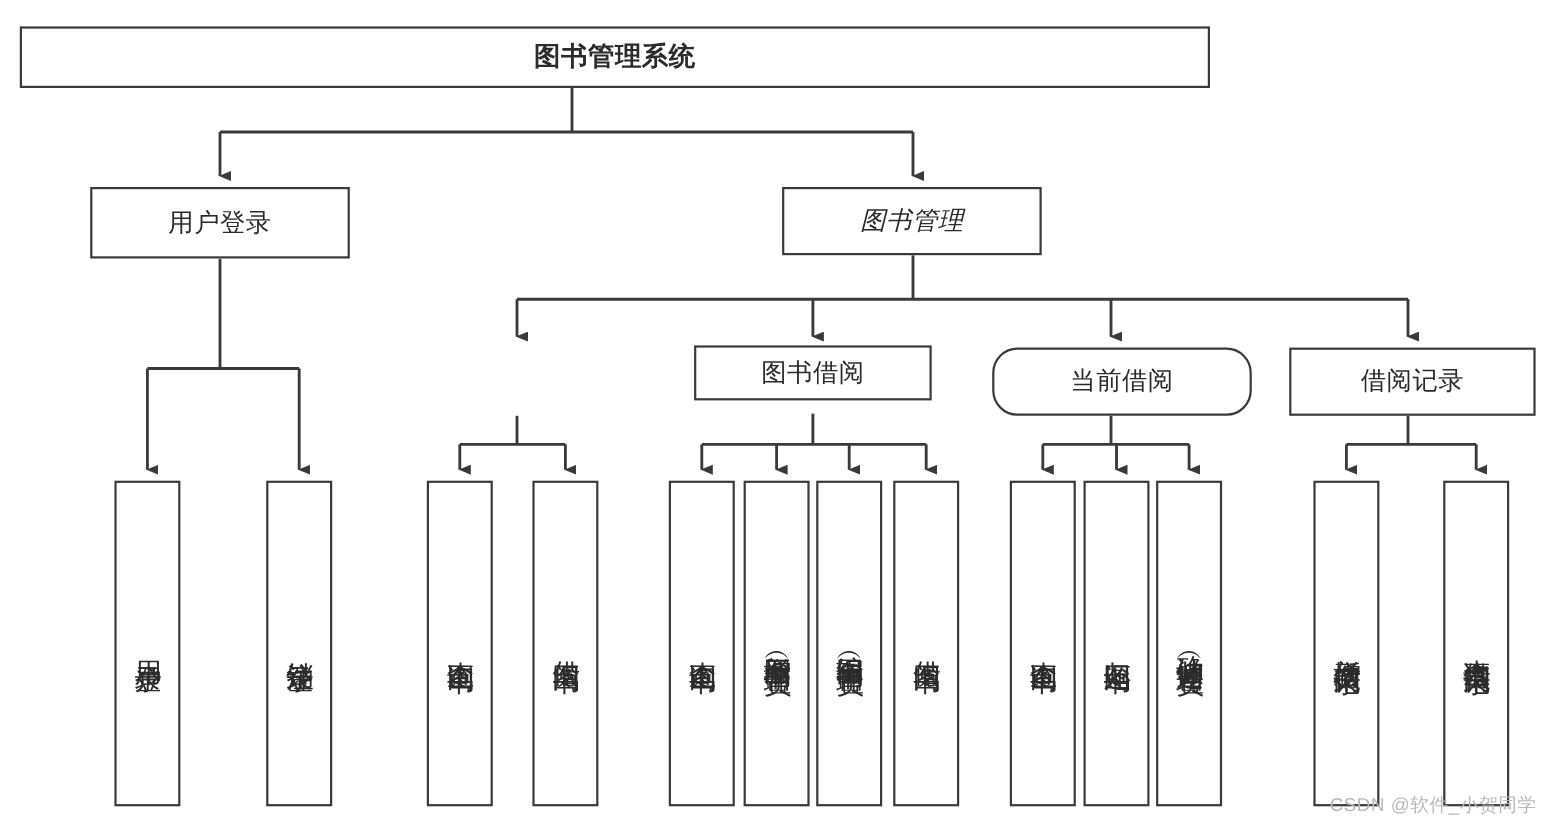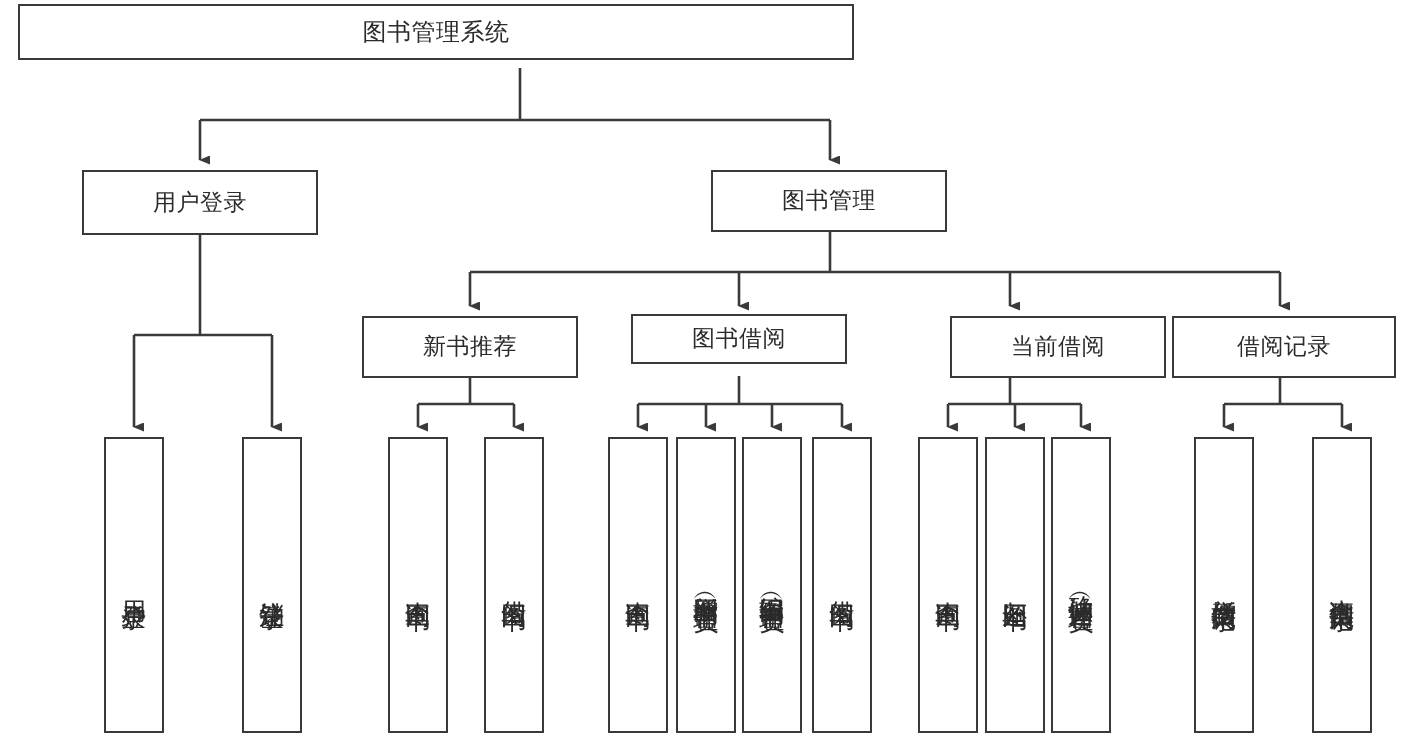--- a/index.html
+++ b/index.html
@@ -124,38 +124,35 @@
       <path d="M1015,404 L1015,427" marker-end="url(#arrowhead)"></path>
       <path d="M1081,404 L1081,427" marker-end="url(#arrowhead)"></path>
 
       <path d="M1280,378 L1280,404"></path>
       <path d="M1224,404 L1342,404"></path>
       <path d="M1224,404 L1224,427" marker-end="url(#arrowhead)"></path>
       <path d="M1342,404 L1342,427" marker-end="url(#arrowhead)"></path>
     </g>
   </svg>
 
-  <div class="node horiz" id="node-root" style="left:18px; top:4px; width:836px; height:56px;">
+  <div class="node horiz" id="node-root" style="left:18px; top:24px; width:1082px; height:56px;font-weight:bold;">
     <span class="node-label">图书管理系统</span>
   </div>
 
   <div class="node horiz" style="left:82px; top:170px; width:236px; height:65px;">
     <span class="node-label">用户登录</span>
   </div>
-  <div class="node horiz" style="left:711px; top:170px; width:236px; height:62px;">
+  <div class="node horiz" style="left:711px; top:170px; width:236px; height:62px;font-style:italic;">
     <span class="node-label">图书管理</span>
   </div>
 
-  <div class="node horiz" style="left:362px; top:316px; width:216px; height:62px;">
-    <span class="node-label">新书推荐</span>
-  </div>
   <div class="node horiz" style="left:631px; top:314px; width:216px; height:50px;">
     <span class="node-label">图书借阅</span>
   </div>
-  <div class="node horiz" style="left:950px; top:316px; width:216px; height:62px;">
+  <div class="node horiz" style="left:902px; top:316px; width:236px; height:62px;border-radius:23px;">
     <span class="node-label">当前借阅</span>
   </div>
   <div class="node horiz" style="left:1172px; top:316px; width:224px; height:62px;">
     <span class="node-label">借阅记录</span>
   </div>
 
   <div class="node vert" style="left:104px; top:437px; width:60px; height:296px;">
     <span class="node-label">用户登录</span>
   </div>
   <div class="node vert" style="left:242px; top:437px; width:60px; height:296px;">
@@ -192,13 +189,14 @@
     <span class="node-label">确认归还（管理员）</span>
   </div>
 
   <div class="node vert" style="left:1194px; top:437px; width:60px; height:296px;">
     <span class="node-label">新增借阅记录</span>
   </div>
   <div class="node vert" style="left:1312px; top:437px; width:60px; height:296px;">
     <span class="node-label">查询借阅记录</span>
   </div>
 
+  <div id="watermark">CSDN @软件_小贺同学</div>
 </div>
 
 </body></html>

